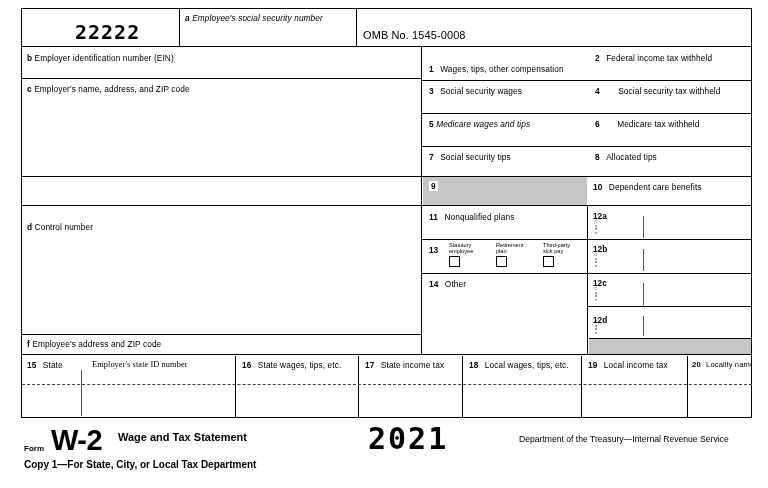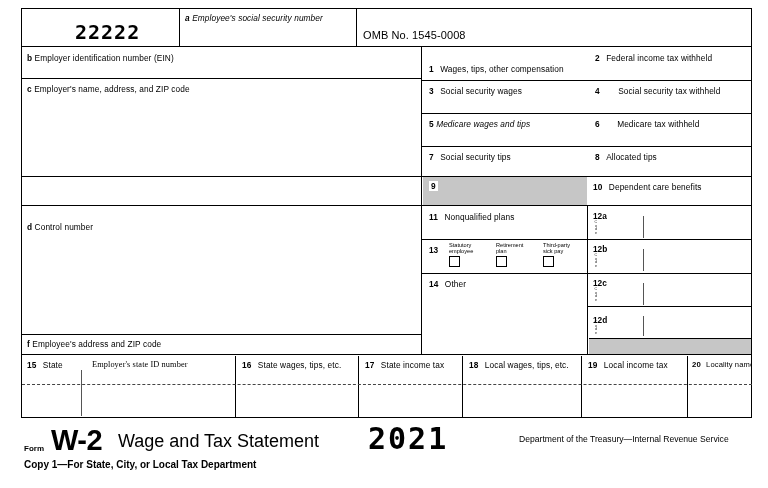--- a/index.html
+++ b/index.html
@@ -58,21 +58,21 @@
   }
   #tax-year{
     position:absolute;left:368px;top:421px;
     font-size:30px;letter-spacing:2px;
   }
 
   
   #footer{position:absolute;left:21px;top:420px;width:731px;height:66px;}
   #form-word{position:absolute;left:3px;top:24px;font-size:8px;font-weight:bold;}
   #w2-big{position:absolute;left:30px;top:4px;font-size:29px;font-weight:bold;letter-spacing:-.5px;}
-  #w2-title{position:absolute;left:97px;top:11px;font-size:18px;font-weight:normal;}
+  #w2-title{position:absolute;left:97px;top:11px;font-size:11px;font-weight:bold;}
   #copy-line{position:absolute;left:3px;top:39px;font-size:10px;font-weight:bold;}
   #treasury{position:absolute;left:498px;top:14px;font-size:8.6px;white-space:nowrap;text-align:right;}
 </style>
 </head>
 <body>
 
 <div class="form-wrap">
 
   <div id="outer-frame"></div>
 

